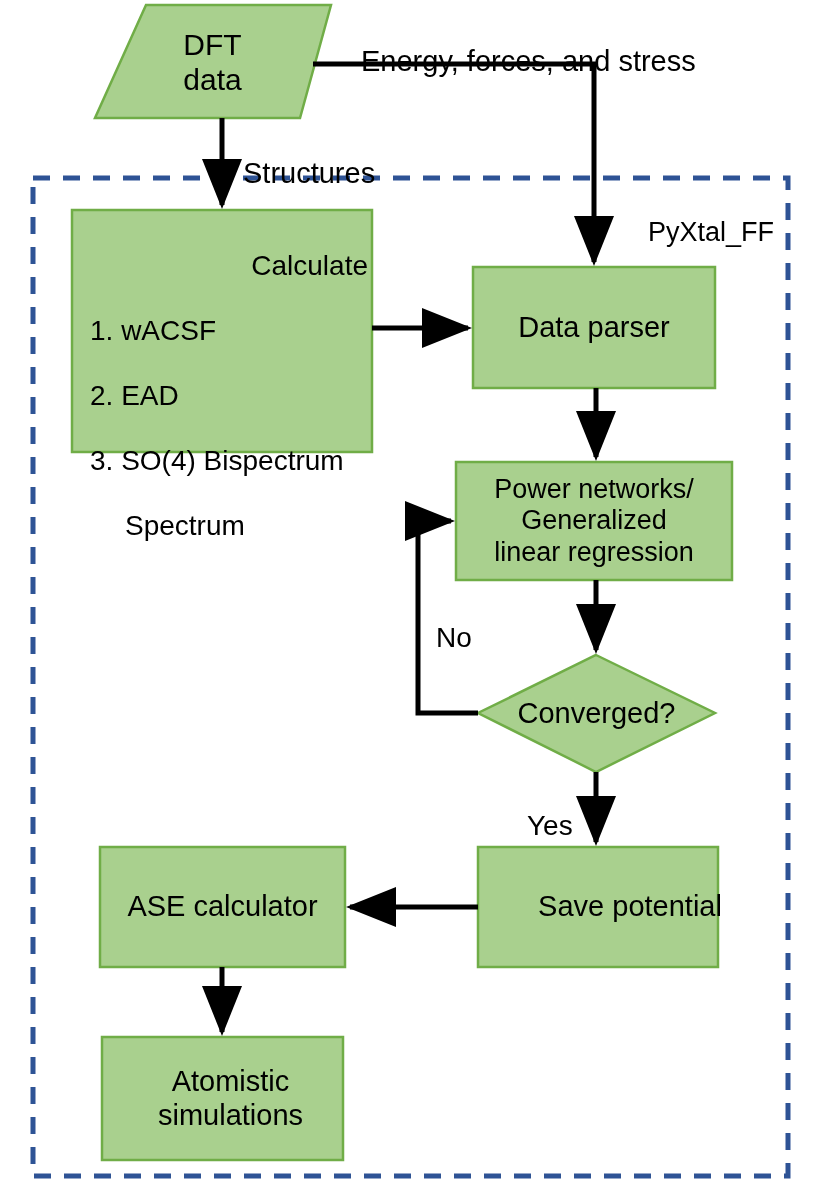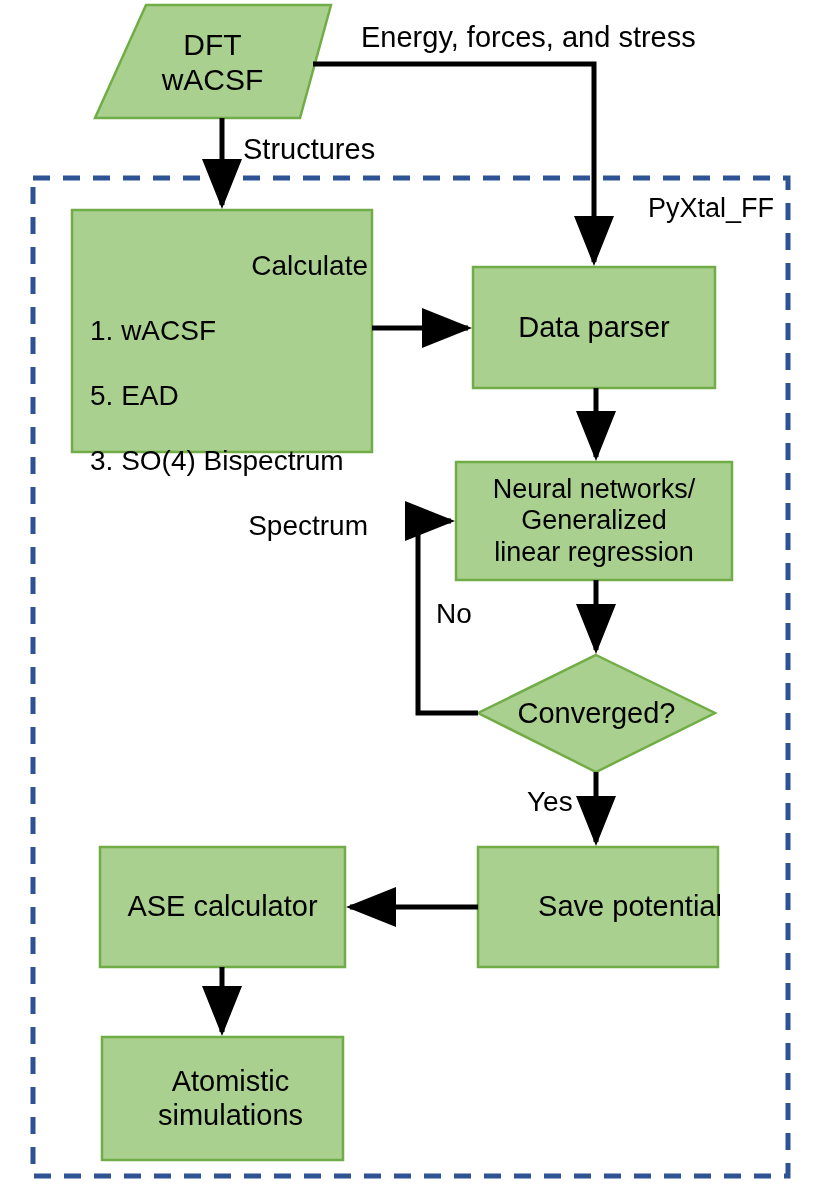--- a/index.html
+++ b/index.html
@@ -35,29 +35,30 @@
     line-height: 1.16;
     white-space: pre-line;
     pointer-events: none;
   }
   .edge-label {
     position: absolute;
     color: #000000;
     font-family: "Liberation Sans", sans-serif;
     white-space: nowrap;
     line-height: 1.1;
+    margin-top: 24px;
   }
 
   
   .lbl-dft       { left: 130px; top: 20px;  width: 165px; height: 86px;  font-size: 30px; }
   .lbl-calc      { left: 78px;  top: 218px; width: 290px; height: 228px; font-size: 28px;
                    display: block; text-align: left; }
   .lbl-calc .calc-title { display: block; text-align: right; }
   .lbl-calc .calc-item  { display: block; text-align: left; padding-left: 12px; }
-  .lbl-calc .calc-cont  { display: block; text-align: right; padding-left: 47px; }
+  .lbl-calc .calc-cont  { display: block; text-align: left; padding-left: 47px; }
   .lbl-parser    { left: 473px; top: 267px; width: 242px; height: 121px; font-size: 29px; }
   .lbl-nn        { left: 456px; top: 462px; width: 276px; height: 118px; font-size: 27px; }
   .lbl-diamond   { left: 478px; top: 655px; width: 237px; height: 117px; font-size: 29px; }
   .lbl-ase       { left: 100px; top: 847px; width: 245px; height: 120px; font-size: 29px; }
   .lbl-save      { left: 478px; top: 847px; width: 216px; height: 120px; font-size: 29px; padding-left: 44px; }
   .lbl-atomistic { left: 110px; top: 1037px; width: 241px; height: 123px; font-size: 29px; }
 
   
   .lbl-energy     { left: 361px; top: 22px;  font-size: 29px; }
   .lbl-structures { left: 243px; top: 134px; font-size: 29px; }
@@ -108,33 +109,33 @@
     <path d="M478,713 L418,713 L418,521 L451,521" fill="none" stroke="#000000" stroke-width="5" marker-end="url(#arrowhead)"></path>
 
     <path d="M596,772 L596,842" fill="none" stroke="#000000" stroke-width="5" marker-end="url(#arrowhead)"></path>
 
     <path d="M478,907 L350,907" fill="none" stroke="#000000" stroke-width="5" marker-end="url(#arrowhead)"></path>
 
     <path d="M222,967 L222,1032" fill="none" stroke="#000000" stroke-width="5" marker-end="url(#arrowhead)"></path>
   </svg>
 
   <div class="node-label lbl-dft">DFT
-wACSF</div>
+data</div>
 
   <div class="node-label lbl-calc">
     <span class="calc-title">Calculate</span>
     <span class="calc-item">1. wACSF</span>
-    <span class="calc-item">5. EAD</span>
+    <span class="calc-item">2. EAD</span>
     <span class="calc-item">3. SO(4) Bispectrum</span>
     <span class="calc-cont">Spectrum</span>
   </div>
 
   <div class="node-label lbl-parser">Data parser</div>
 
-  <div class="node-label lbl-nn">Neural networks/
+  <div class="node-label lbl-nn">Power networks/
 Generalized
 linear regression</div>
 
   <div class="node-label lbl-diamond">Converged?</div>
 
   <div class="node-label lbl-save">Save potential</div>
 
   <div class="node-label lbl-ase">ASE calculator</div>
 
   <div class="node-label lbl-atomistic">Atomistic

